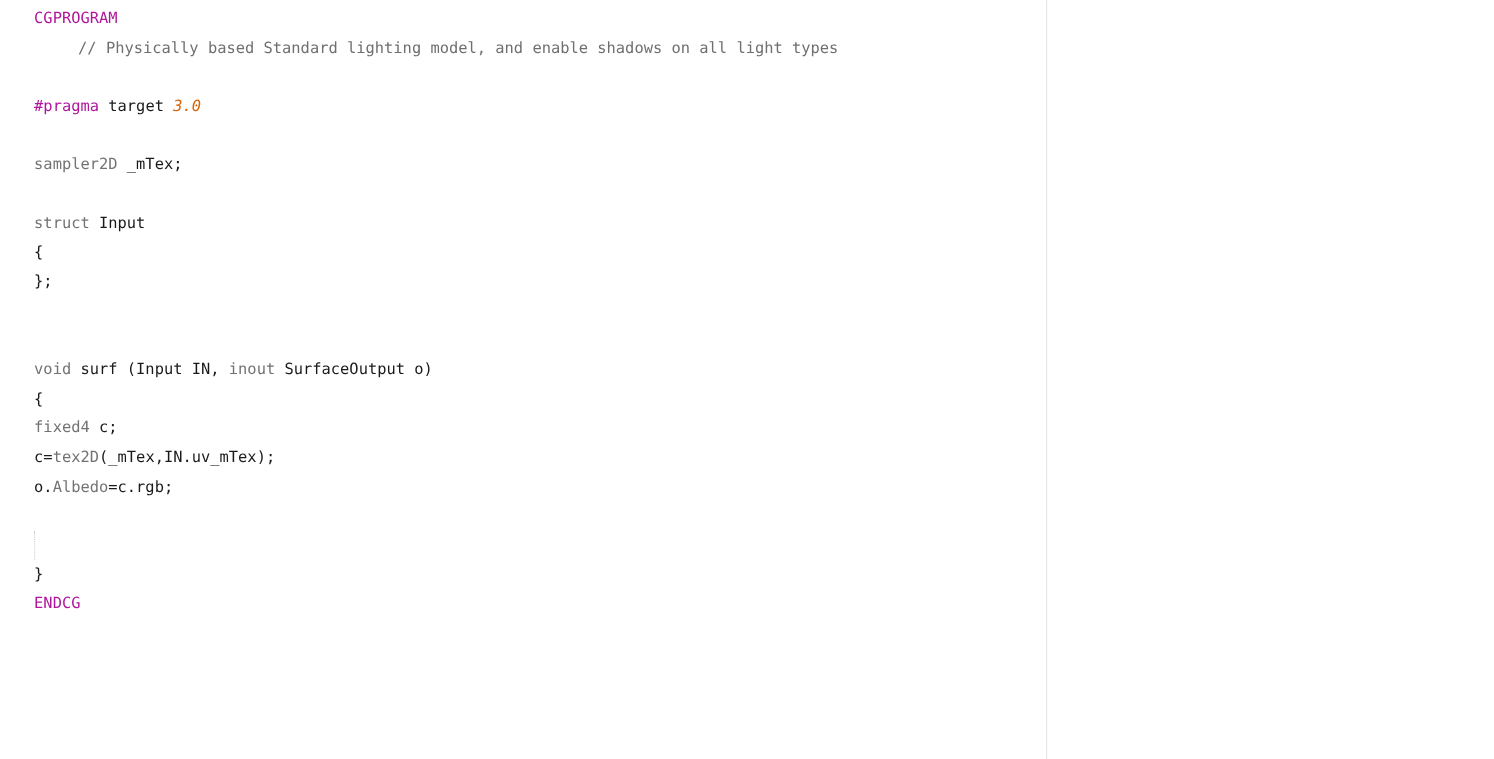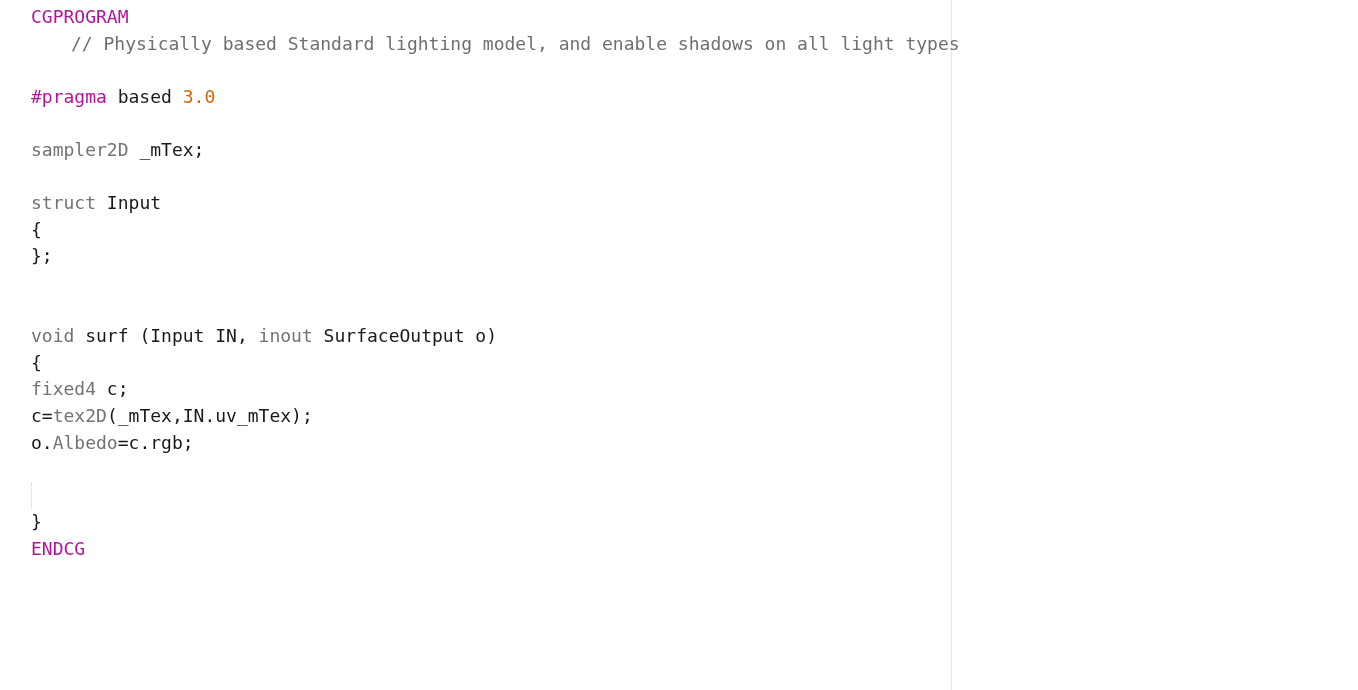--- a/index.html
+++ b/index.html
@@ -1,47 +1,47 @@
 <!DOCTYPE html>
 <html><head>
   <meta charset="utf-8">
   <style>
     html, body { margin: 0; padding: 0; background: #ffffff; }
     body { width: 1358px; height: 690px; overflow: hidden; position: relative; }
     .editor {
       position: absolute; left: 0; top: 0; width: 1358px; height: 690px;
       font-family: "DejaVu Sans Mono", "Liberation Mono", monospace;
-      font-size: 18px;
+      font-size: 14px;
       color: #1a1a1a;
     }
     .guide {
       position: absolute; left: 951px; top: 0; width: 1px; height: 690px;
       background: #e6e6e6;
     }
     .lines { position: absolute; left: 31px; top: 4px; }
     .line { height: 26.6px; line-height: 26.6px; white-space: pre; position: relative; }
     .kw { color: #b0169c; }
     .ty { color: #737373; }
-    .num { color: #d6650a; }
+    .num { color: #d6650a; font-style: italic; }
     .cm { color: #6f6f6f; margin-left: 40px; }
     .indent-guide {
       position: absolute; left: 0; top: 0; width: 0; height: 26.6px;
       border-left: 1px dotted #cfcfcf;
     }
   </style>
 </head>
 <body>
 
 <div class="editor">
   <div class="guide"></div>
   <div class="lines">
     <div class="line"><span class="kw">CGPROGRAM</span></div>
     <div class="line"><span class="cm">// Physically based Standard lighting model, and enable shadows on all light types</span></div>
     <div class="line"></div>
-    <div class="line"><span class="kw">#pragma</span><span> based </span><span class="num">3.0</span></div>
+    <div class="line"><span class="kw">#pragma</span><span> target </span><span class="num">3.0</span></div>
     <div class="line"></div>
     <div class="line"><span class="ty">sampler2D</span><span> _mTex;</span></div>
     <div class="line"></div>
     <div class="line"><span class="ty">struct</span><span> Input</span></div>
     <div class="line"><span>{</span></div>
     <div class="line"><span>};</span></div>
     <div class="line"></div>
     <div class="line"></div>
     <div class="line"><span class="ty">void</span><span> surf (Input IN, </span><span class="ty">inout</span><span> SurfaceOutput o)</span></div>
     <div class="line"><span>{</span></div>

